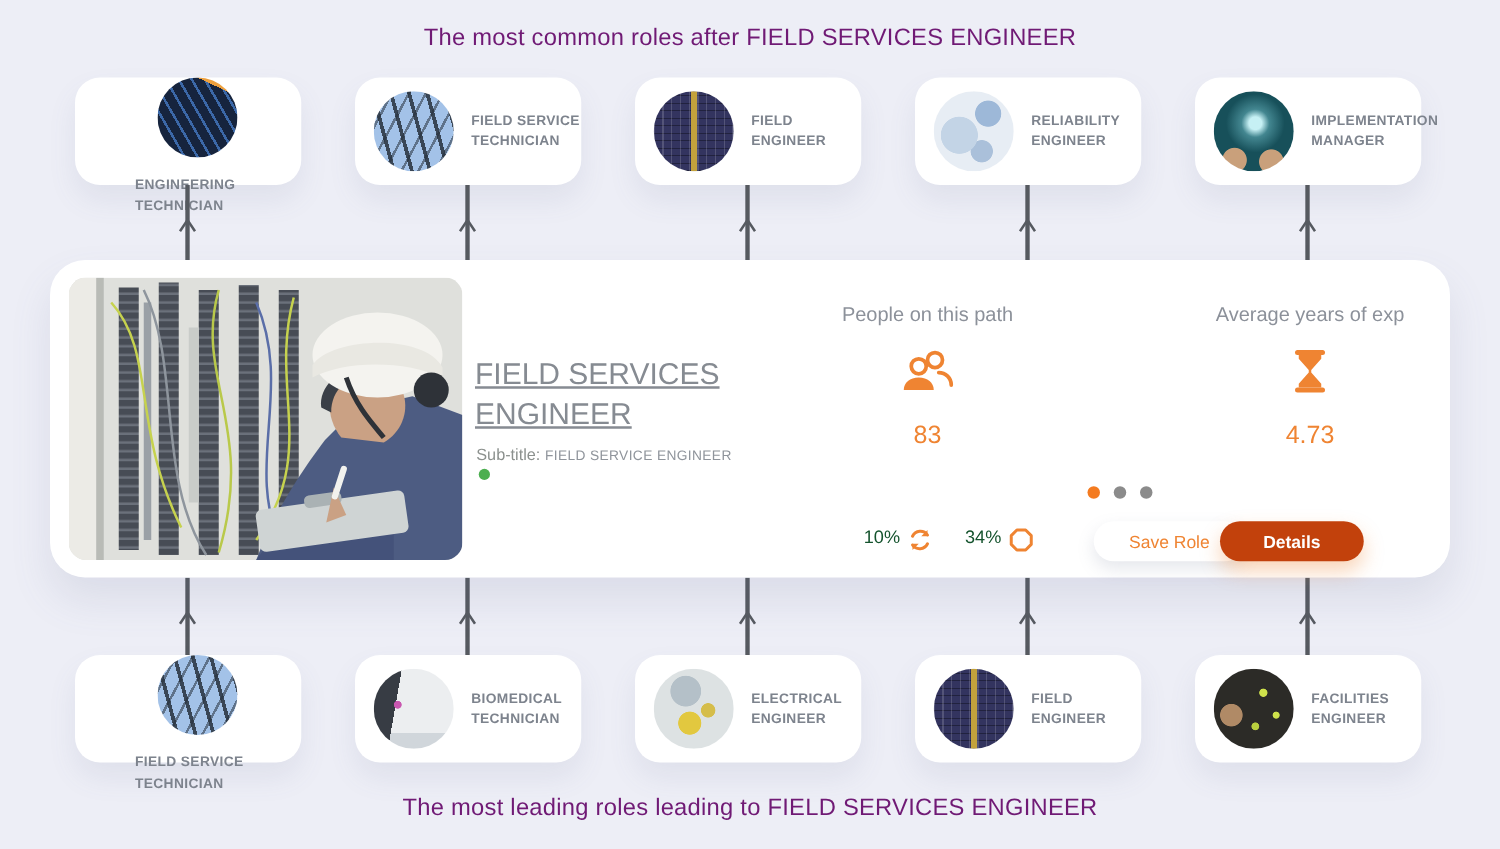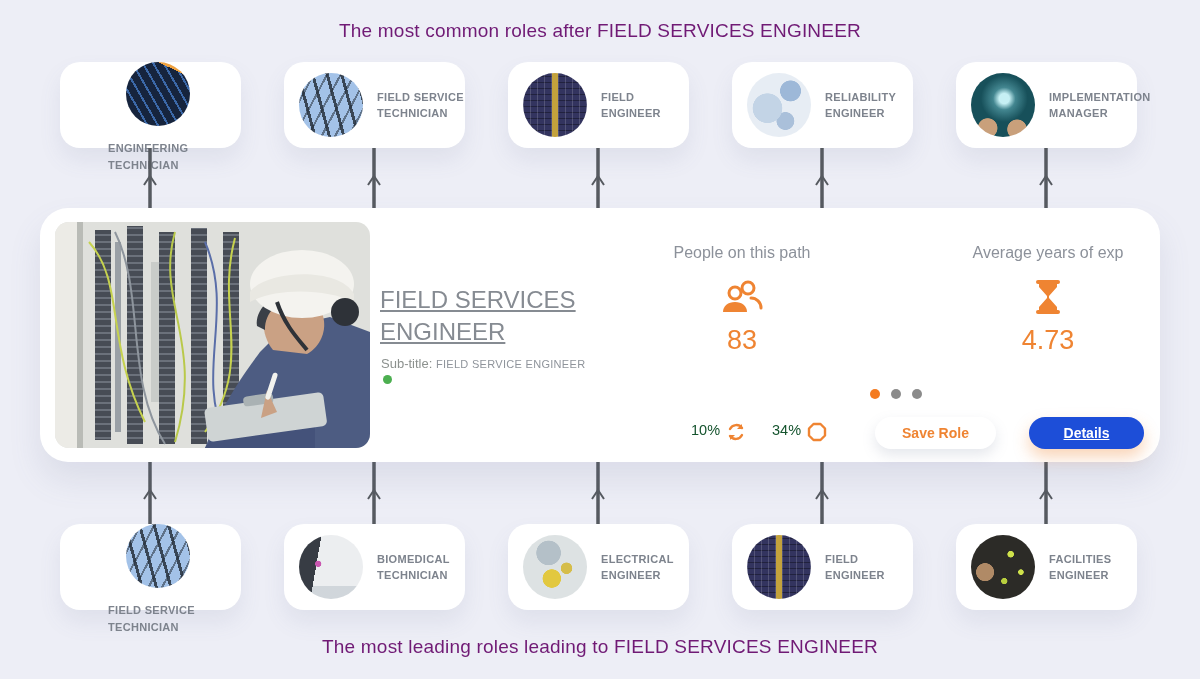--- a/index.html
+++ b/index.html
@@ -75,35 +75,35 @@
   .subtitle { position:absolute; left:341px; top:148px; font-size:13px; color:#8c918e;text-align:center; }
   .subtitle .sub-value { font-size:11px; color:#8f949b; letter-spacing:.3px; }
   .status-dot { position:absolute; left:343px; top:167px; width:9px; height:9px;
                 border-radius:50%; background:#4caf50; }
 
   
   .stat { position:absolute; top:36px; width:170px; text-align:center; }
   .stat0 { left:617px; } .stat1 { left:772px; } .stat2 { left:923px; }
   .stat .stat-label { font-size:16px; color:#8c919a; }
   .stat .stat-icon { margin-top:16px; height:38px; display:flex; justify-content:center; align-items:center; }
-  .stat .stat-value { margin-top:9px; font-size:27px; color:#ef8432; }
+  .stat .stat-value { margin-top:21px; font-size:20px; color:#ef8432; }
 
   .dots { position:absolute; left:830px; top:181px; display:flex; gap:11px; }
   .dot { width:10px; height:10px; border-radius:50%; background:#8b8b8b; cursor:pointer; }
   .dot.active { background:#f47b20; }
 
   .metrics { position:absolute; left:651px; top:214px; display:flex; gap:26px; }
   .metric { display:flex; gap:6px; color:#14532d; font-size:14.5px; }
 
   .btn { position:absolute; top:209px; height:32px; border:none; border-radius:17px;
          font-family:"Liberation Sans", sans-serif; font-size:14px; cursor:pointer; }
   .btn-save { left:835px; width:121px; background:#fff; color:#ef8432;
-              box-shadow:0 6px 14px rgba(110,120,150,.18);font-weight:bold; }
-  .btn-details { left:989px; width:115px; background:#1d4ed8; color:#fff; font-weight:600;
-                 box-shadow:0 8px 16px rgba(239,132,50,.35);text-decoration:underline; }
+              box-shadow:0 6px 14px rgba(110,120,150,.18); }
+  .btn-details { left:936px; width:115px; background:#c2410c; color:#fff; font-weight:600;
+                 box-shadow:0 8px 16px rgba(239,132,50,.35); }
 </style>
 </head>
 <body>
 
 <div class="page">
 
   <div class="heading heading-top">The most common roles after FIELD SERVICES ENGINEER</div>
 
   <div class="row-top">
     <div class="role-card col0">

